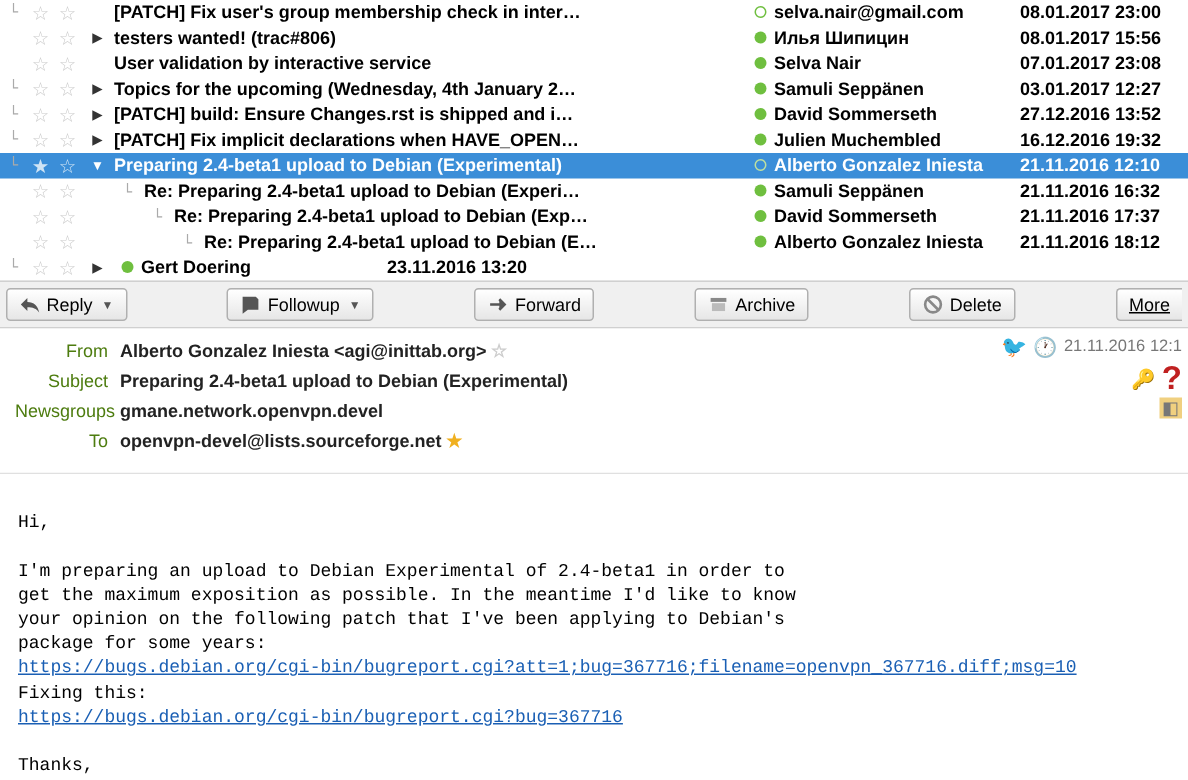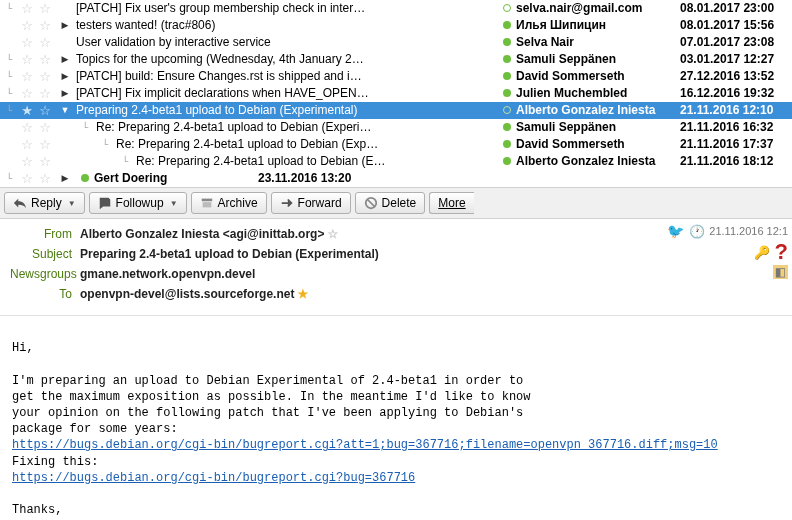--- a/index.html
+++ b/index.html
@@ -9,29 +9,29 @@
 .thread-list { width: 100%; }
 .row { display: flex; align-items: center; height: 17px; cursor: default; border-bottom: 1px solid transparent; }
 .row.selected { background: #3b8ed8; color: #fff; }
 .row.selected .subject, .row.selected .from, .row.selected .date { color: #fff; }
 
 .col-tree { width: 18px; display: flex; align-items: center; justify-content: center; color: #888; font-size: 10px; }
 .col-star { width: 18px; display: flex; align-items: center; justify-content: center; color: #ccc; font-size: 13px; }
 .col-expand { width: 22px; display: flex; align-items: center; justify-content: center; color: #333; font-size: 9px; }
 .col-indent { flex-shrink: 0; }
 .col-subject { flex: 1; overflow: hidden; white-space: nowrap; text-overflow: ellipsis; padding-right: 6px; }
-.subject { font-weight: normal; }
+.subject { font-weight: bold; }
 .col-dot { width: 18px; display: flex; align-items: center; justify-content: center; }
 .dot { width: 8px; height: 8px; border-radius: 50%; background: #6fbf3f; }
 .dot.ring { background: transparent; border: 1px solid #6fbf3f; width: 8px; height: 8px; }
 .col-from { width: 164px; font-weight: bold; overflow: hidden; white-space: nowrap; text-overflow: ellipsis; }
 .col-date { width: 112px; text-align: left; font-weight: bold; padding-right: 4px; }
 
 
-.toolbar { display: flex; justify-content: flex-start; gap: 4px; padding: 4px; background: #f0f0f0; border-top: 1px solid #d0d0d0; border-bottom: 1px solid #d0d0d0; }
+.toolbar { display: flex; justify-content: space-between; gap: 4px; padding: 4px; background: #f0f0f0; border-top: 1px solid #d0d0d0; border-bottom: 1px solid #d0d0d0; }
 .btn { display: flex; align-items: center; gap: 4px; padding: 3px 8px; background: linear-gradient(#fff, #e6e6e6); border: 1px solid #b0b0b0; border-radius: 3px; cursor: pointer; font-size: 12px; }
 .btn svg { width: 14px; height: 14px; }
 .btn .drop { font-size: 8px; color: #555; margin-left: 2px; }
 
 
 .headers { padding: 8px 10px; background: #fff; }
 .hrow { display: flex; align-items: center; margin-bottom: 6px; }
 .hlabel { width: 70px; text-align: right; color: #4d7c0f; padding-right: 8px; }
 .hval { color: #222; font-weight: bold; }
 .hval.bold { font-weight: bold; }
@@ -205,30 +205,30 @@
   </div>
   <div class="btn">
     <svg viewBox="0 0 16 16">
         <path fill="#555" d="M2 2h10l2 2v8H6l-4 3V2z"></path>
       </svg>
     <span>Followup</span>
     <span class="drop">▼</span>
   </div>
   <div class="btn">
     <svg viewBox="0 0 16 16">
+        <path fill="#555" d="M2 8h10M9 4l4 4-4 4" stroke="#555" stroke-width="2"></path>
+      </svg>
+    <span>Forward</span>
+  </div>
+  <div class="btn">
+    <svg viewBox="0 0 16 16">
         <rect x="2" y="3" width="12" height="3" fill="#888"></rect>
         <rect x="3" y="7" width="10" height="6" fill="#bbb"></rect>
       </svg>
     <span>Archive</span>
-  </div>
-  <div class="btn">
-    <svg viewBox="0 0 16 16">
-        <path fill="#555" d="M2 8h10M9 4l4 4-4 4" stroke="#555" stroke-width="2"></path>
-      </svg>
-    <span>Forward</span>
   </div>
   <div class="btn">
     <svg viewBox="0 0 16 16">
         <circle cx="8" cy="8" r="6" fill="none" stroke="#888" stroke-width="2"></circle>
         <path d="M4 4l8 8" stroke="#888" stroke-width="2"></path>
       </svg>
     <span>Delete</span>
   </div>
   <div class="btn" style="border-radius:3px 0 0 3px; border-right:none;text-decoration:underline;">
     <span>More</span>

